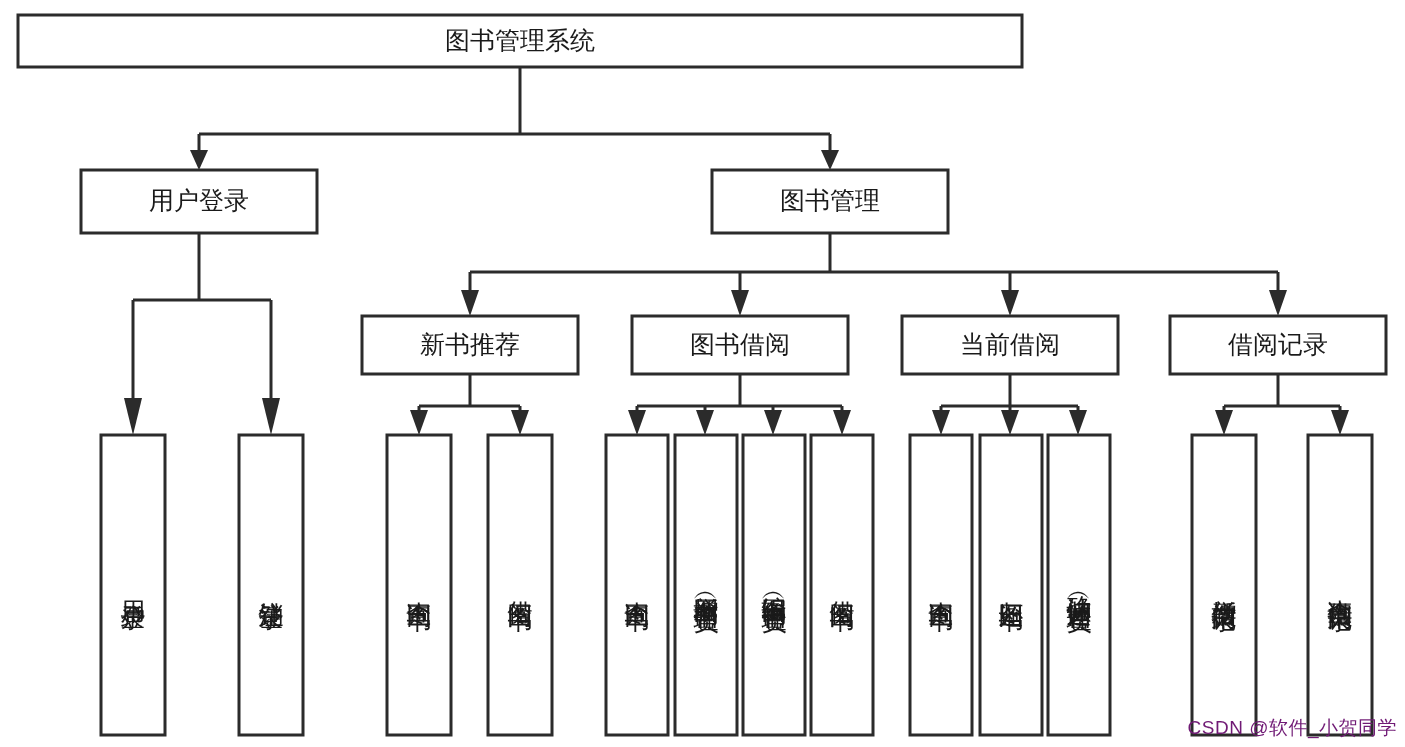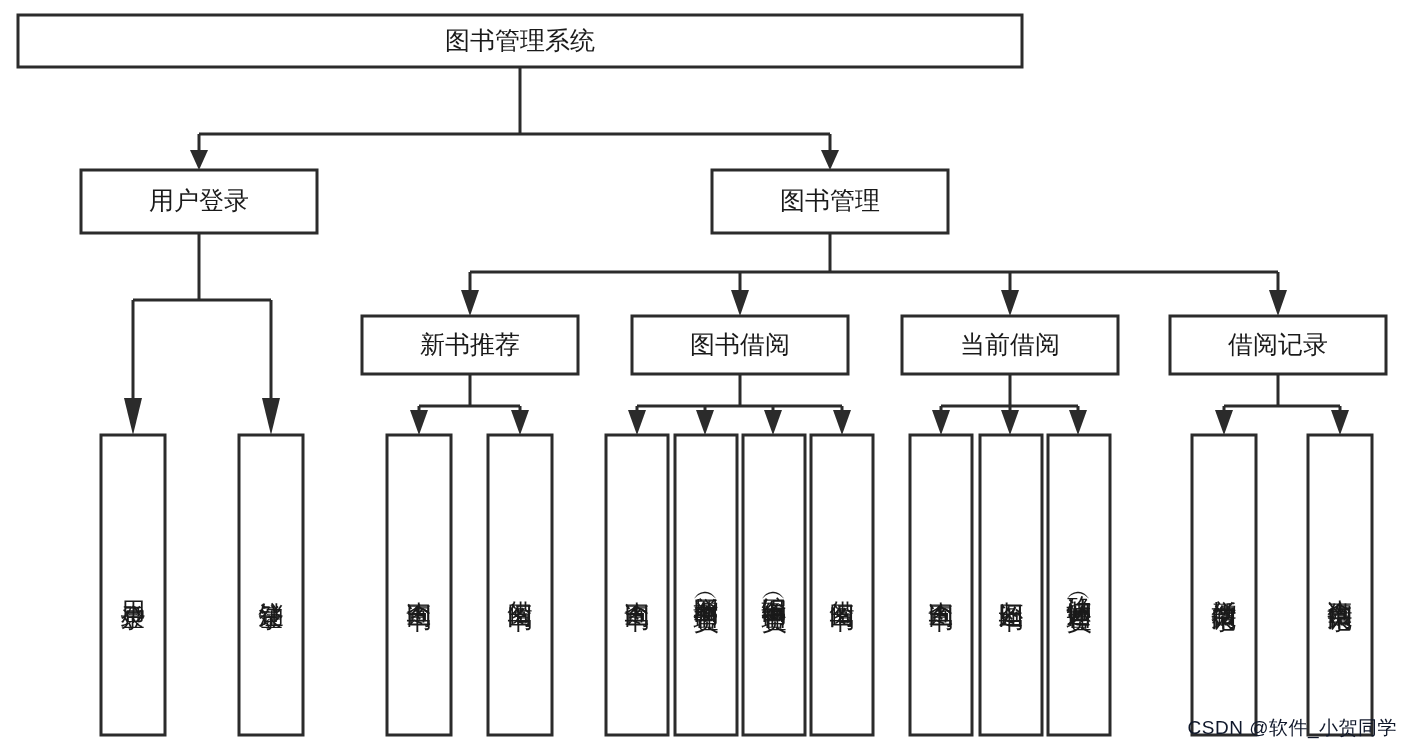--- a/index.html
+++ b/index.html
@@ -69,21 +69,21 @@
     text-align: center;
     white-space: nowrap;
     pointer-events: none;
   }
   .watermark {
     position: absolute;
     right: 8px;
     bottom: 6px;
     font-family: "Liberation Sans", "DejaVu Sans", sans-serif;
     font-size: 19px;
-    color: #0f172a;
+    color: #701a75;
     letter-spacing: 0.5px;
     white-space: nowrap;
   }
 </style>
 </head>
 <body>
 
 <div id="diagram-root">
 
   <svg id="diagram-svg" viewBox="0 0 1405 747">

